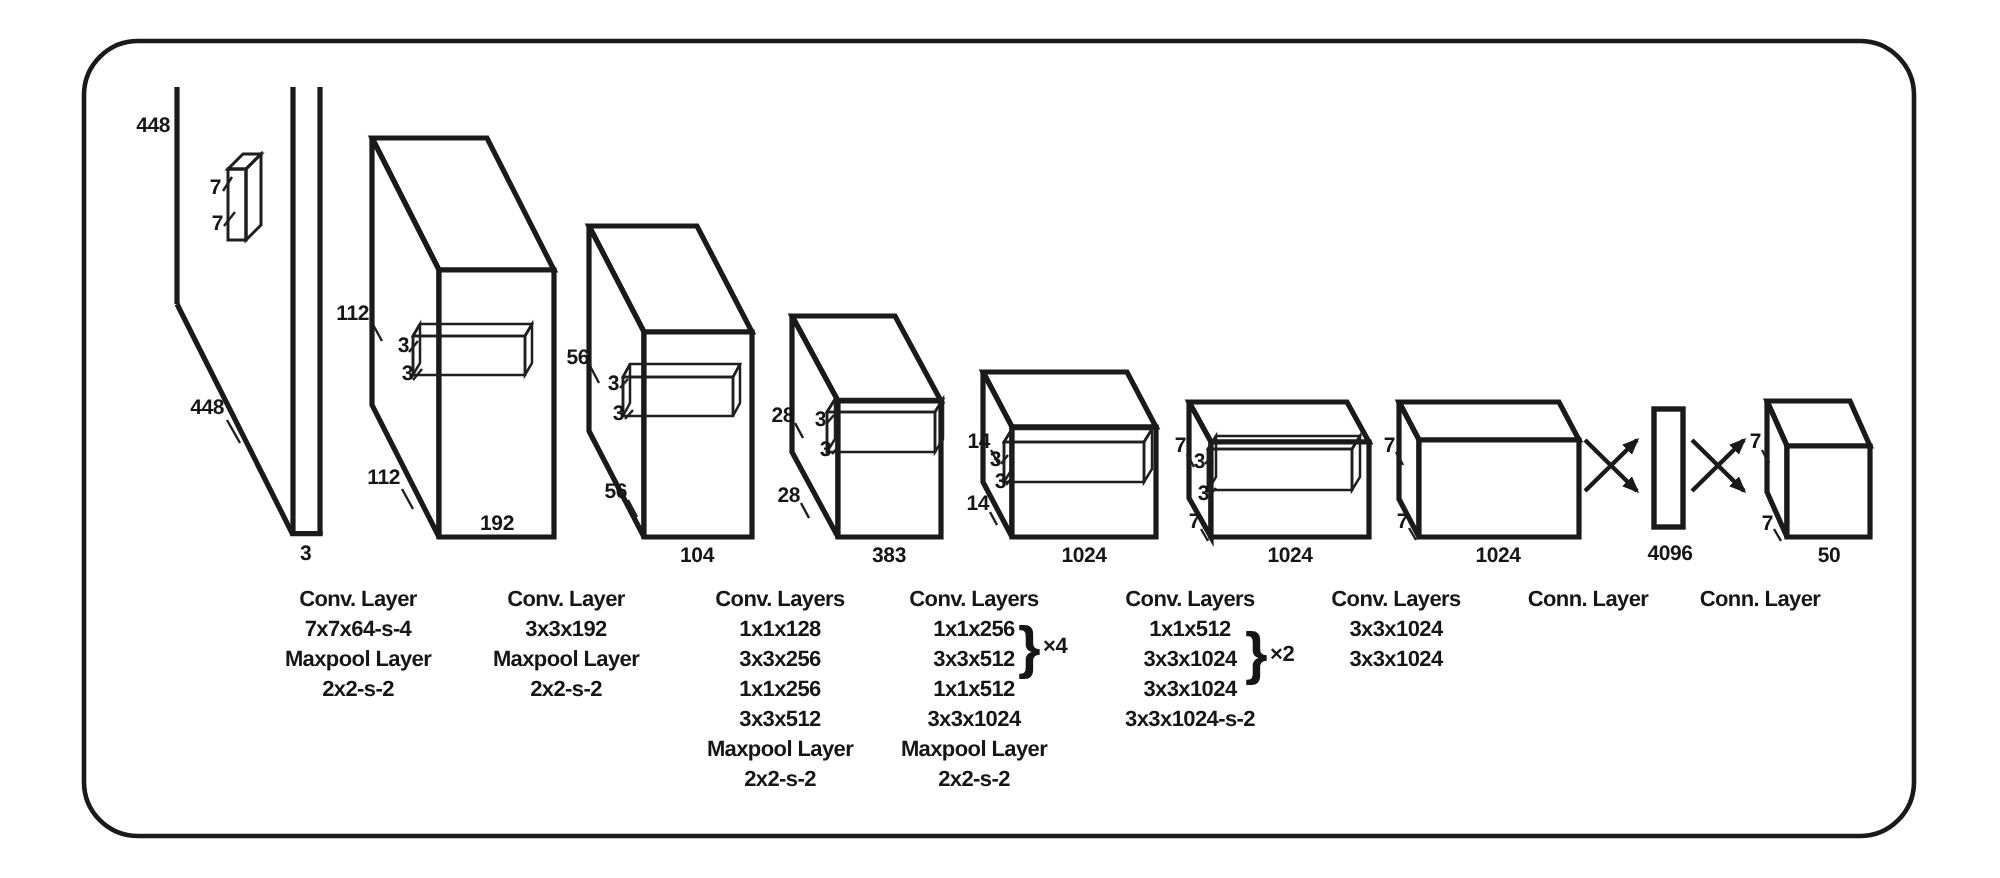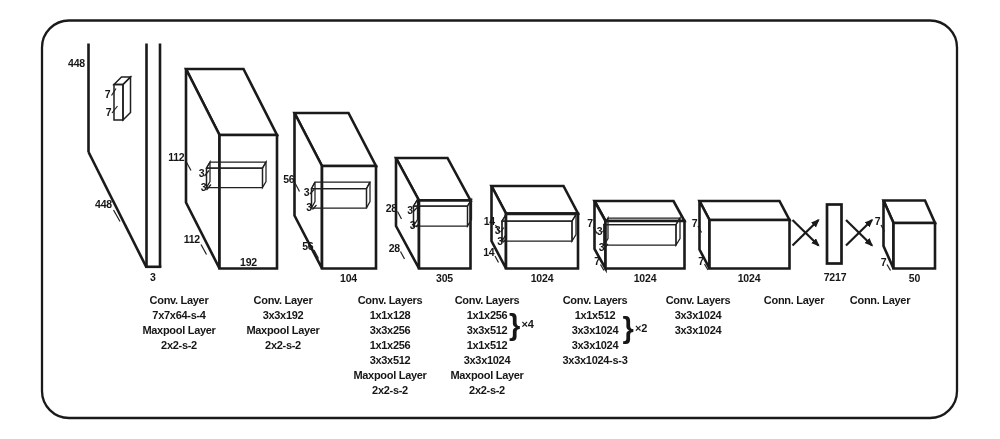--- a/index.html
+++ b/index.html
@@ -178,41 +178,41 @@
   <span class="lb r" style="left:206.5px;top:187px">3</span>
 
   <span class="lb r" style="left:294.5px;top:178.5px">56</span>
   <span class="lb r" style="left:313.5px;top:246px">56</span>
   <span class="lb c" style="left:348.5px;top:278px">104</span>
   <span class="lb r" style="left:309.5px;top:192px">3</span>
   <span class="lb r" style="left:312px;top:207px">3</span>
 
   <span class="lb r" style="left:397px;top:207.5px">28</span>
   <span class="lb r" style="left:400px;top:247.5px">28</span>
-  <span class="lb c" style="left:444.5px;top:278px">305</span>
+  <span class="lb c" style="left:444.5px;top:278px">383</span>
   <span class="lb r" style="left:413px;top:209.5px">3</span>
   <span class="lb r" style="left:415.5px;top:224.5px">3</span>
 
   <span class="lb r" style="left:495px;top:221px">14</span>
   <span class="lb r" style="left:494.5px;top:252px">14</span>
   <span class="lb c" style="left:542px;top:278px">1024</span>
   <span class="lb r" style="left:500.5px;top:230px">3</span>
   <span class="lb r" style="left:503px;top:240.5px">3</span>
 
   <span class="lb r" style="left:593px;top:223px">7</span>
   <span class="lb r" style="left:600px;top:261px">7</span>
   <span class="lb c" style="left:645px;top:278px">1024</span>
   <span class="lb r" style="left:602.5px;top:230.5px">3</span>
   <span class="lb r" style="left:604.5px;top:246.5px">3</span>
 
   <span class="lb r" style="left:697.5px;top:222.5px">7</span>
   <span class="lb r" style="left:704px;top:261px">7</span>
   <span class="lb c" style="left:749px;top:278px">1024</span>
 
-  <span class="lb c" style="left:835px;top:277px">7217</span>
+  <span class="lb c" style="left:835px;top:277px">4096</span>
   <span class="lb r" style="left:880.5px;top:221px">7</span>
   <span class="lb r" style="left:886.5px;top:261.5px">7</span>
   <span class="lb c" style="left:914.5px;top:277.5px">50</span>
 
   <div class="cap" style="left:179px;top:293px">
     <span>Conv. Layer</span>
     <span>7x7x64-s-4</span>
     <span>Maxpool Layer</span>
     <span>2x2-s-2</span>
   </div>
@@ -241,21 +241,21 @@
     <span>2x2-s-2</span>
   </div>
   <span class="brace" style="left:509px;top:324.5px">}</span>
   <span class="mult" style="left:521.5px;top:324px">×4</span>
 
   <div class="cap" style="left:595px;top:293px">
     <span>Conv. Layers</span>
     <span>1x1x512</span>
     <span>3x3x1024</span>
     <span>3x3x1024</span>
-    <span>3x3x1024-s-3</span>
+    <span>3x3x1024-s-2</span>
   </div>
   <span class="brace" style="left:622.5px;top:328px">}</span>
   <span class="mult" style="left:635px;top:327.5px">×2</span>
 
   <div class="cap" style="left:698px;top:293px">
     <span>Conv. Layers</span>
     <span>3x3x1024</span>
     <span>3x3x1024</span>
   </div>
   <div class="cap" style="left:794px;top:293px">

